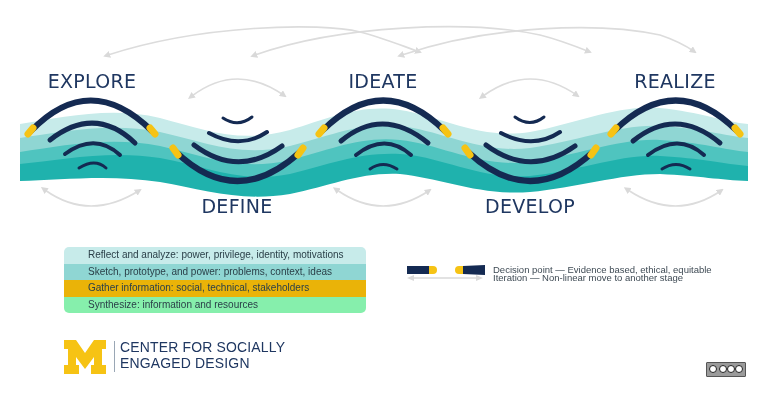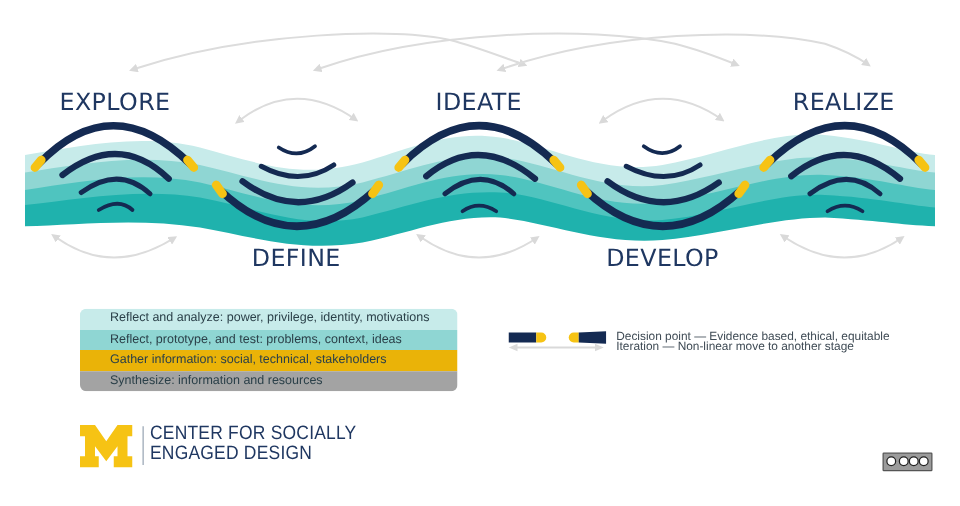--- a/index.html
+++ b/index.html
@@ -111,23 +111,23 @@
 
   <text class="stage-label" x="92" y="88" text-anchor="middle">EXPLORE</text>
   <text class="stage-label" x="237" y="213" text-anchor="middle">DEFINE</text>
   <text class="stage-label" x="383" y="88" text-anchor="middle">IDEATE</text>
   <text class="stage-label" x="530" y="213" text-anchor="middle">DEVELOP</text>
   <text class="stage-label" x="675" y="88" text-anchor="middle">REALIZE</text>
 </svg>
 
 <div class="legend-box">
   <div class="legend-row" style="background:#c7ebea">Reflect and analyze: power, privilege, identity, motivations</div>
-  <div class="legend-row" style="background:#8fd6d3">Reflect, prototype, and test: problems, context, ideas</div>
+  <div class="legend-row" style="background:#8fd6d3">Sketch, prototype, and power: problems, context, ideas</div>
   <div class="legend-row" style="background:#eab308">Gather information: social, technical, stakeholders</div>
-  <div class="legend-row" style="background:#a3a3a3">Synthesize: information and resources</div>
+  <div class="legend-row" style="background:#86efac">Synthesize: information and resources</div>
 </div>
 
 <div class="key" style="top:262px">
   <svg width="80" height="16" style="position:absolute;left:0;top:0">
     <rect x="2" y="4" width="22" height="8" fill="#142a52"></rect>
     <path d="M24,4 h4 a4,4 0 0 1 0,8 h-4 z" fill="#f6c314"></path>
     <path d="M58,4 h-4 a4,4 0 0 0 0,8 h4 z" fill="#f6c314"></path>
     <path d="M58,4 L80,3 L80,13 L58,12 z" fill="#142a52"></path>
   </svg>
   <span class="key-text">Decision point — Evidence based, ethical, equitable</span>

